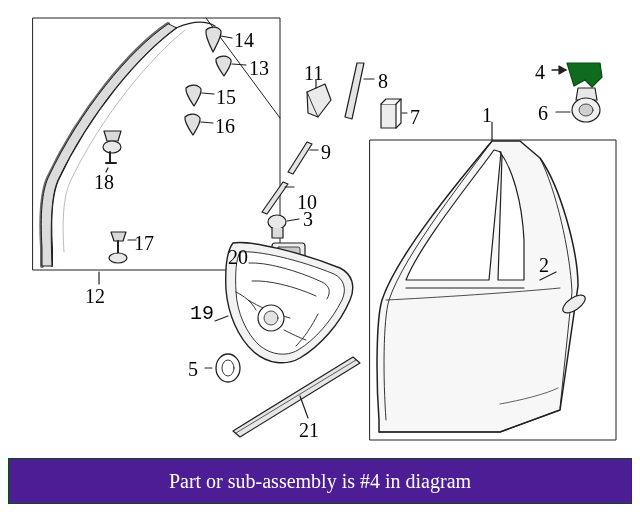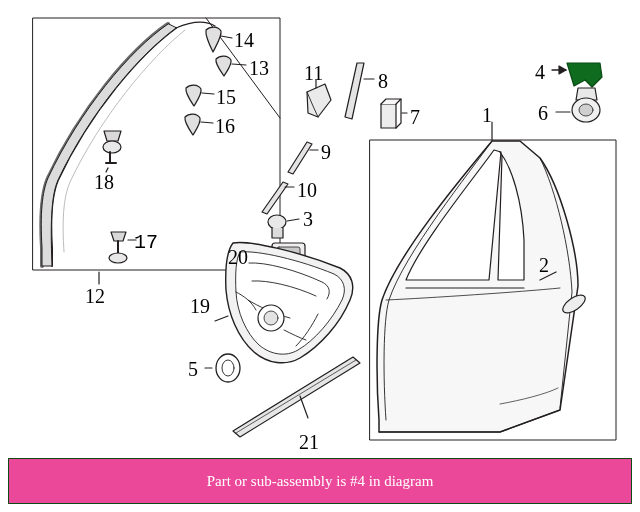--- a/index.html
+++ b/index.html
@@ -34,30 +34,30 @@
     line-height: 1;
     white-space: nowrap;
     user-select: none;
   }
   #footer-banner {
     position: absolute;
     left: 8px;
     top: 458px;
     width: 624px;
     height: 46px;
-    background: #ec4899;
+    background: #4c1d95;
     border: 1px solid #0d4a15;
     box-sizing: border-box;
     display: flex;
     flex-direction: column;
     align-items: center;
     justify-content: center;
     color: #ffffff;
     font-family: "Liberation Serif", serif;
-    font-size: 15px;
+    font-size: 20px;
     line-height: 1.25;
   }
   #footer-banner .line {
     display: block;
     text-align: center;
   }
 </style>
 </head>
 <body>
 
@@ -222,30 +222,30 @@
 
   <div class="callout" style="left:482px; top:105px;">1</div>
   <div class="callout" style="left:539px; top:255px;">2</div>
   <div class="callout" style="left:303px; top:209px;">3</div>
   <div class="callout" style="left:535px; top:62px;">4</div>
   <div class="callout" style="left:188px; top:359px;">5</div>
   <div class="callout" style="left:538px; top:103px;">6</div>
   <div class="callout" style="left:410px; top:107px;">7</div>
   <div class="callout" style="left:378px; top:71px;">8</div>
   <div class="callout" style="left:321px; top:142px;">9</div>
-  <div class="callout" style="left:297px; top:180px;">10</div>
+  <div class="callout" style="left:297px; top:192px;">10</div>
   <div class="callout" style="left:304px; top:63px;">11</div>
   <div class="callout" style="left:85px;  top:286px;">12</div>
   <div class="callout" style="left:249px; top:58px;">13</div>
   <div class="callout" style="left:234px; top:30px;">14</div>
   <div class="callout" style="left:216px; top:87px;">15</div>
   <div class="callout" style="left:215px; top:116px;">16</div>
-  <div class="callout" style="left:134px; top:233px;font-family:Liberation Mono, monospace;">17</div>
+  <div class="callout" style="left:134px; top:233px;">17</div>
   <div class="callout" style="left:94px;  top:172px;text-align:right;">18</div>
-  <div class="callout" style="left:190px; top:296px;">19</div>
+  <div class="callout" style="left:190px; top:304px;font-family:Liberation Mono, monospace;">19</div>
   <div class="callout" style="left:228px; top:247px;">20</div>
-  <div class="callout" style="left:299px; top:420px;margin-top:12px;">21</div>
+  <div class="callout" style="left:299px; top:420px;">21</div>
 
   <div id="footer-banner">
     <span class="line">Part or sub-assembly is #4 in diagram</span>
   </div>
 
 </div>
 
 </body></html>

